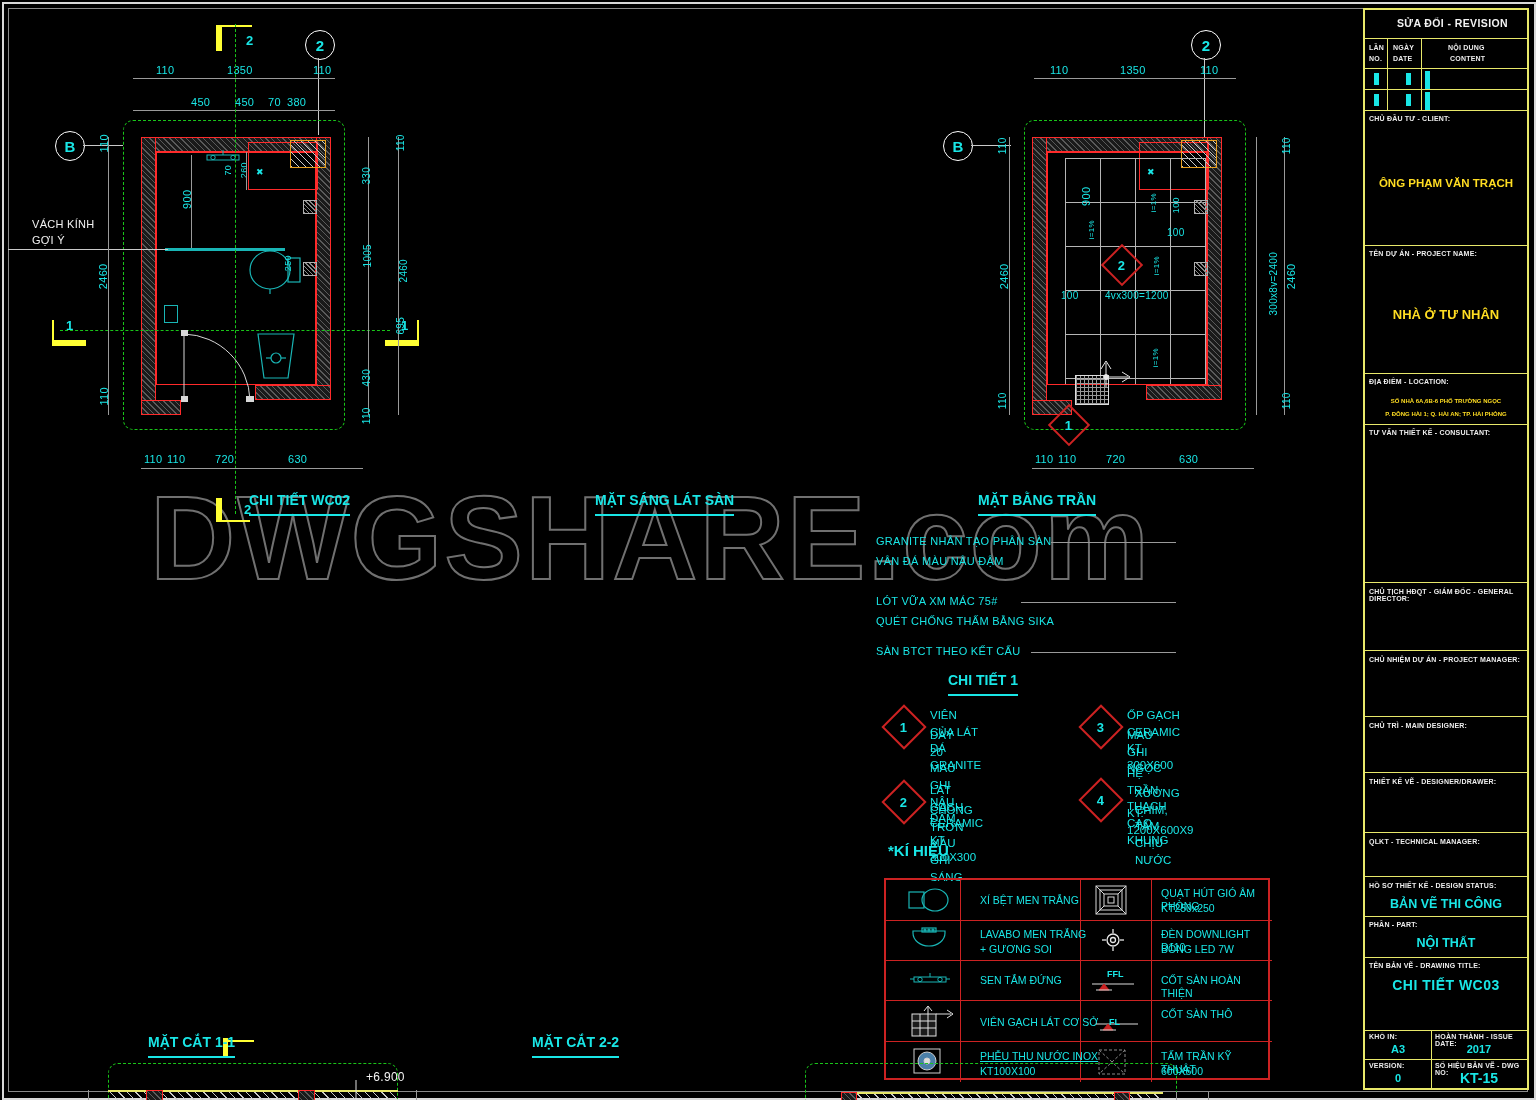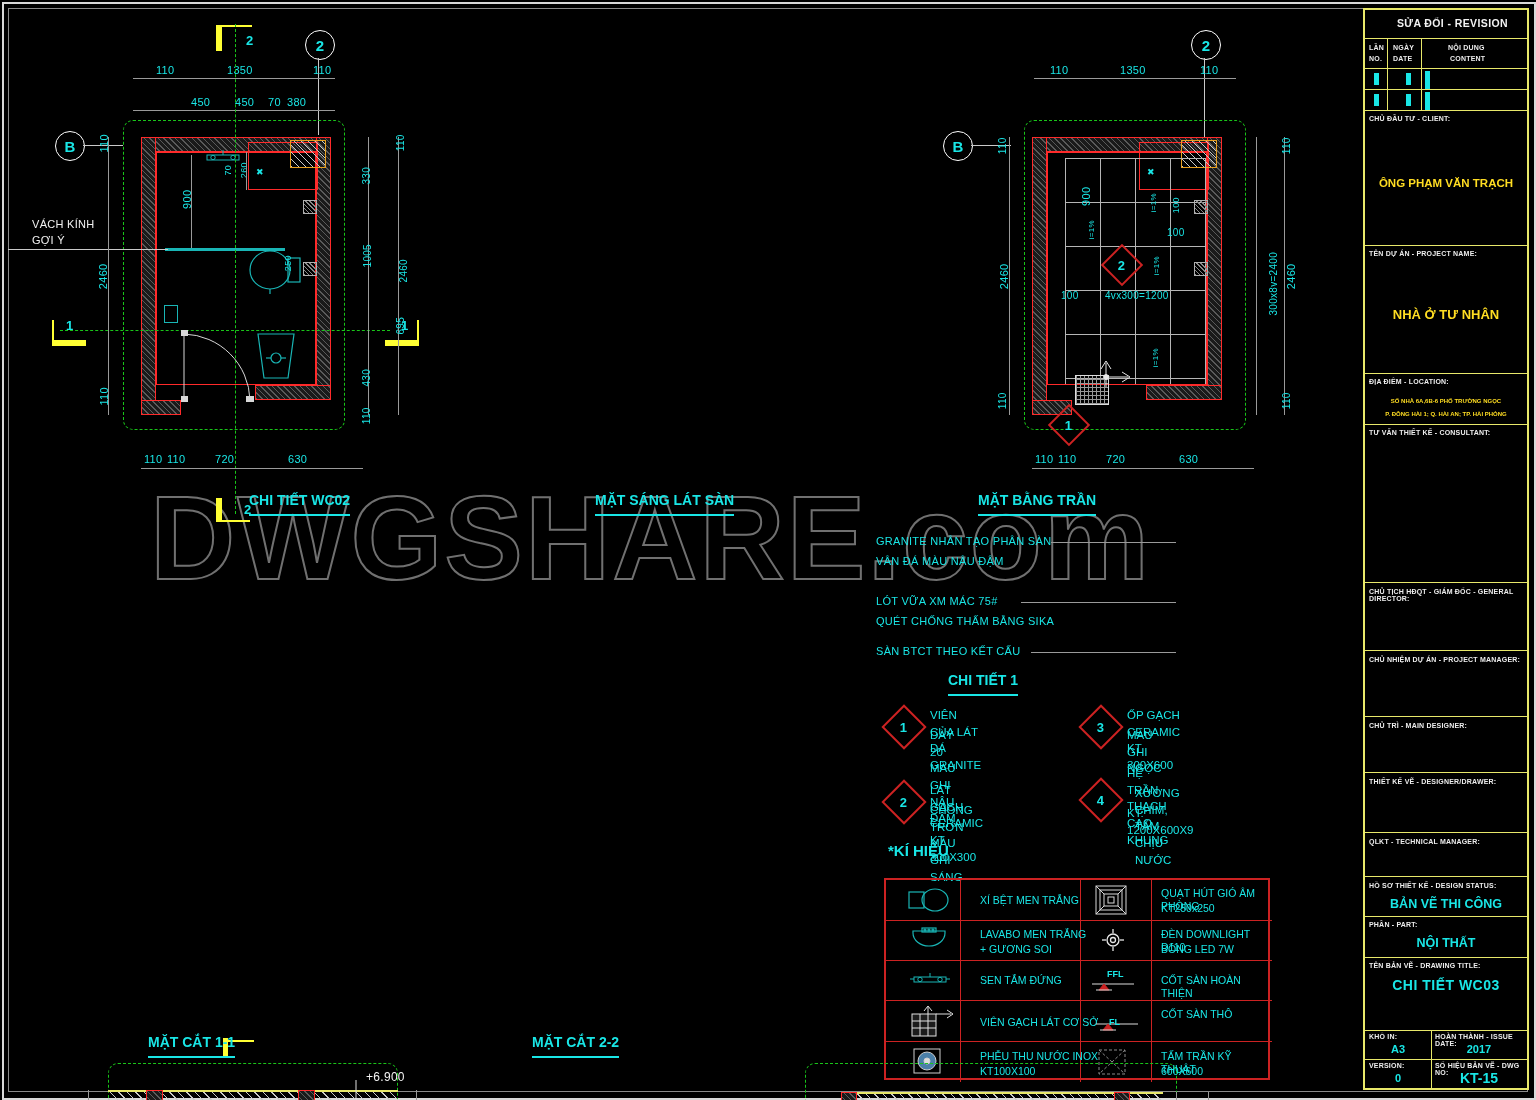--- a/index.html
+++ b/index.html
@@ -573,21 +573,21 @@
 
     <div class="abs" style="left:27px;top:168px;">
       <svg width="28" height="26" viewBox="0 0 28 26">
           <g stroke="#cfcfcf" fill="none" stroke-width="1">
       <rect x="1" y="1" width="26" height="24"></rect>
             <circle cx="14" cy="13" r="9" fill="#4a7fa8"></circle>
       <circle cx="14" cy="13" r="3" fill="#dcdcdc"></circle>
           </g>
         </svg>
     </div>
-    <div class="lgtxt" style="left:94px;top:170px;">PHỄU THU NƯỚC INOX</div>
+    <div class="lgtxt" style="left:94px;top:170px;text-decoration:underline;">PHỄU THU NƯỚC INOX</div>
     <div class="lgtxt" style="left:94px;top:185px;">KT100X100</div>
     <div class="abs" style="left:211px;top:168px;">
       <svg width="30" height="28" viewBox="0 0 30 28">
           <g stroke="#8a8a8a" fill="none" stroke-width="1" stroke-dasharray="3,2">
       <rect x="2" y="2" width="26" height="24"></rect>
             <line x1="2" y1="2" x2="28" y2="26"></line>
             <line x1="28" y1="2" x2="2" y2="26"></line>
           </g>
         </svg>
     </div>

